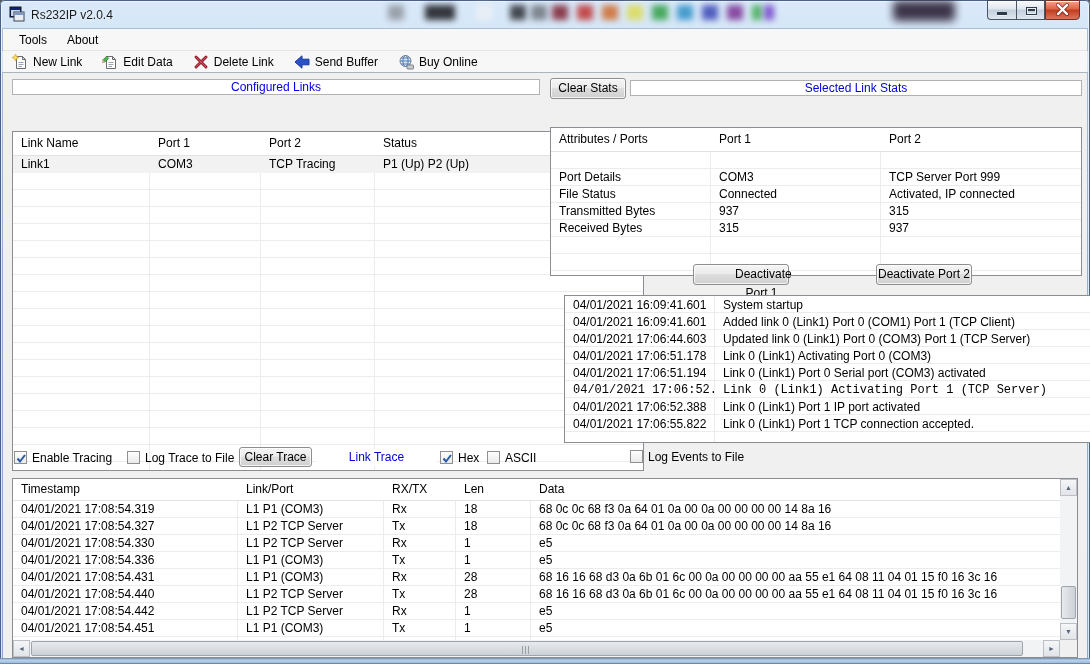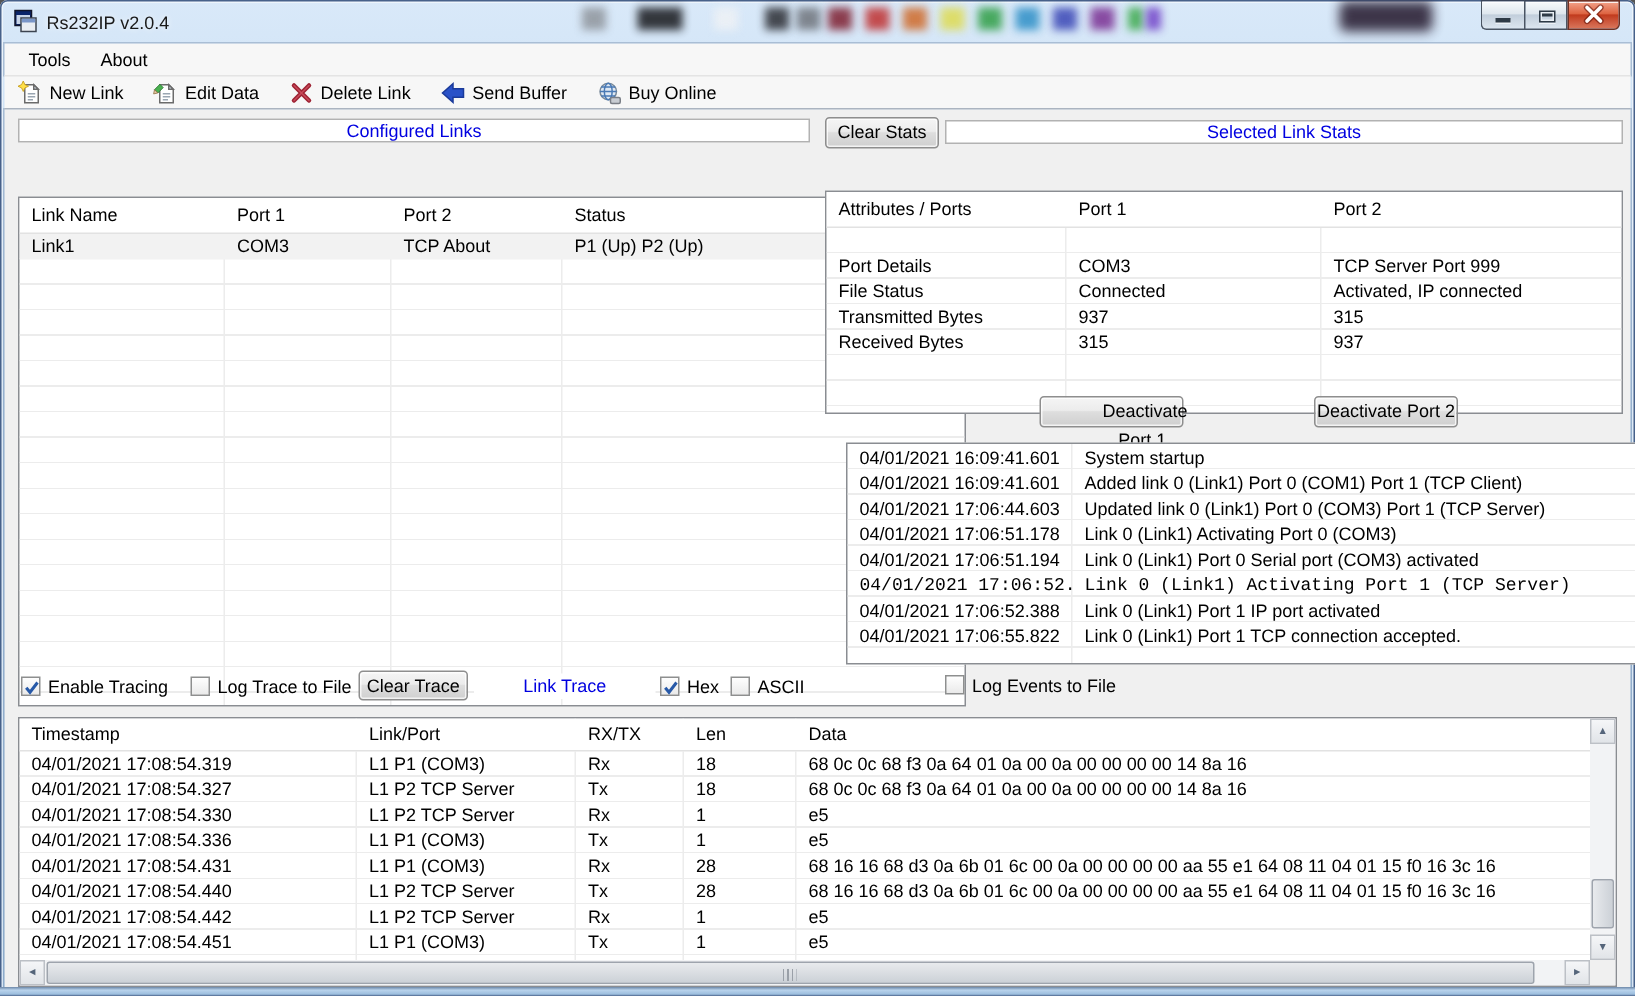--- a/index.html
+++ b/index.html
@@ -175,21 +175,21 @@
       <div class="vline" style="left:361px"></div>
       <div class="lvhead" style="grid-template-columns:137px 111px 114px auto;">
         <span>Link Name</span>
         <span>Port 1</span>
         <span>Port 2</span>
         <span>Status</span>
       </div>
       <div class="lvrow sel" style="top:24px; grid-template-columns:137px 111px 114px auto;">
         <span>Link1</span>
         <span>COM3</span>
-        <span>TCP About</span>
+        <span>TCP Tracing</span>
         <span>P1 (Up) P2 (Up)</span>
       </div>
     </div>
 
     <div class="btn" style="left:547px; top:5px; width:76px; height:21px; line-height:19px;">Clear Stats</div>
     <div class="hdrbar" style="left:627px; top:7px; width:452px; height:16px;">Selected Link Stats</div>
 
     <div class="panel" style="left:547px; top:33px; width:532px; height:149px;margin-top:21px;">
       <div class="hgrid" style="top:24px; bottom:0;"></div>
       <div class="vline" style="left:159px"></div>

